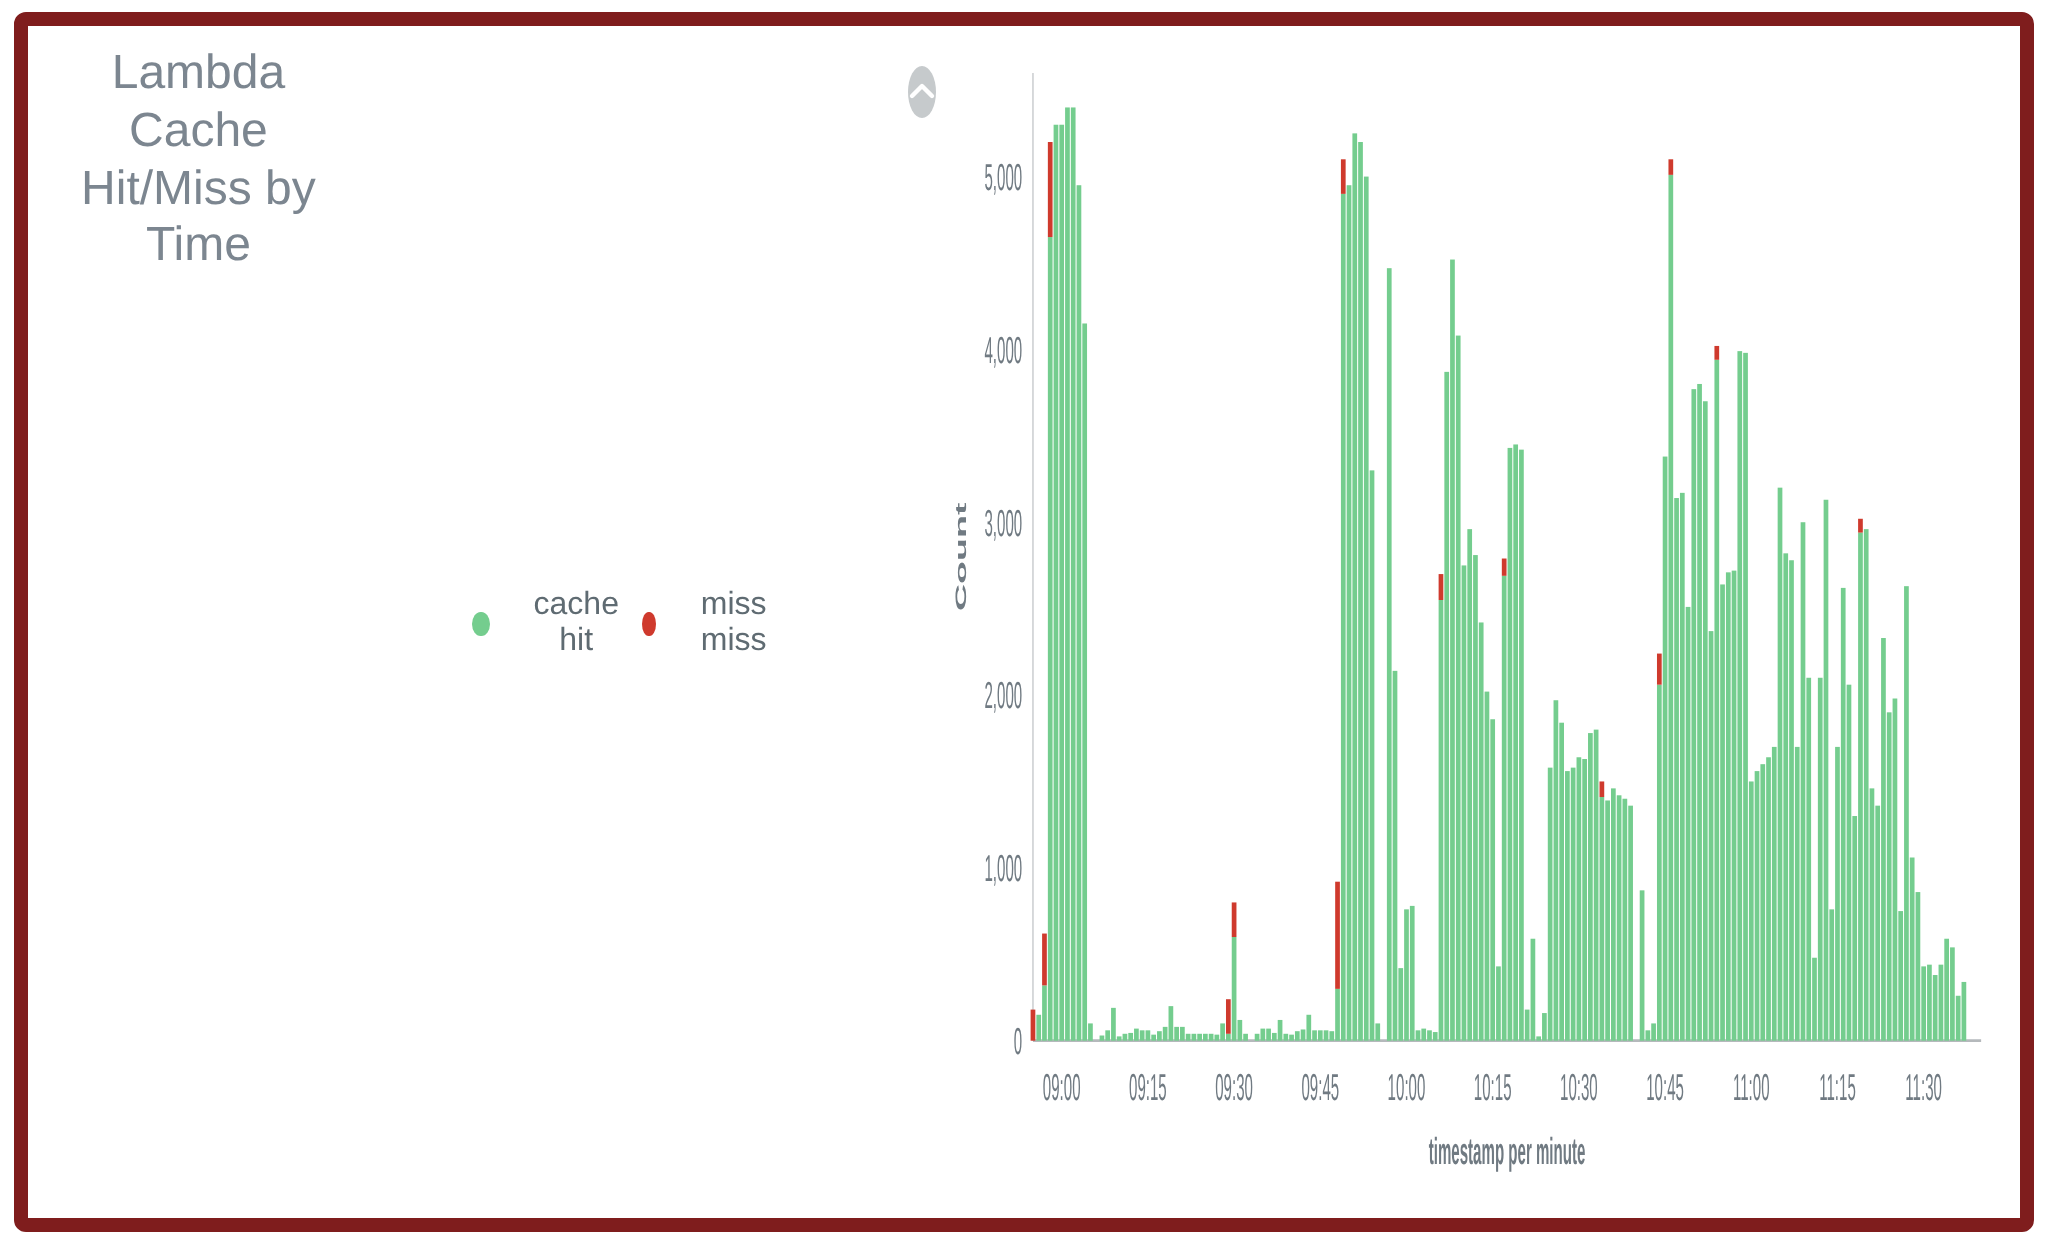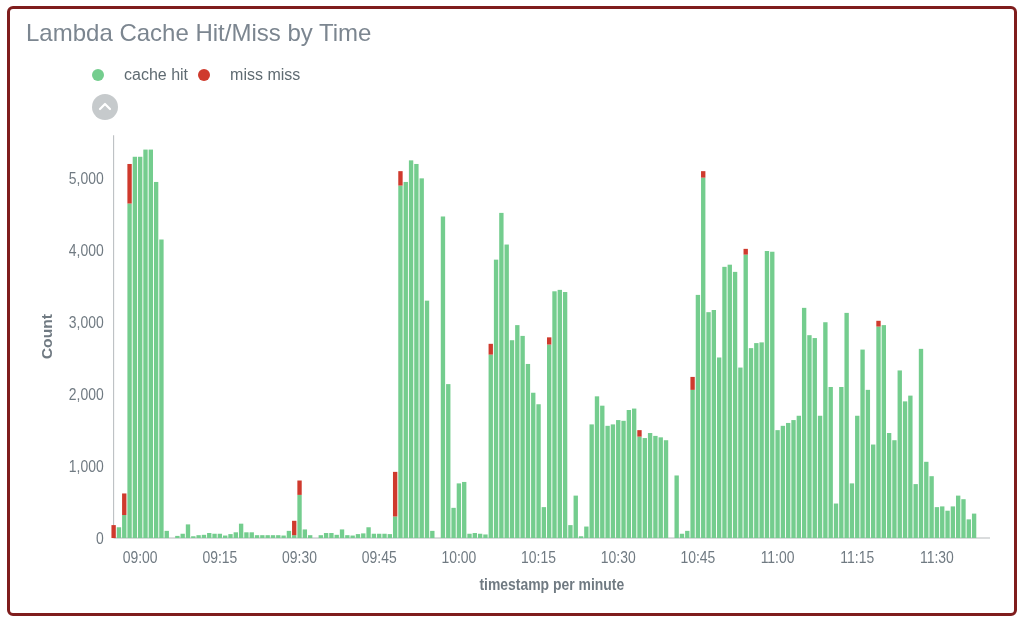--- a/index.html
+++ b/index.html
@@ -7,26 +7,26 @@
     padding: 0;
     background: #ffffff;
     font-family: "Helvetica Neue", Helvetica, Arial, sans-serif;
     -webkit-font-smoothing: antialiased;
   }
   .card {
     box-sizing: border-box;
     width: 1010px;
     height: 610px;
     margin: 6px 7px;
-    border: 3px solid #7f1d1d;
+    border: 7px solid #7f1d1d;
     border-radius: 6px;
     background: #ffffff;
     padding: 10px 14px 8px 14px;
     display: flex;
-    flex-direction: column;
+    text-align: center;
   }
   .title {
     font-size: 24px;
     font-weight: 400;
     color: #7c8690;
     line-height: 1.2;
     margin-bottom: 18px;
     padding-left: 2px;
   }
   .legend {

